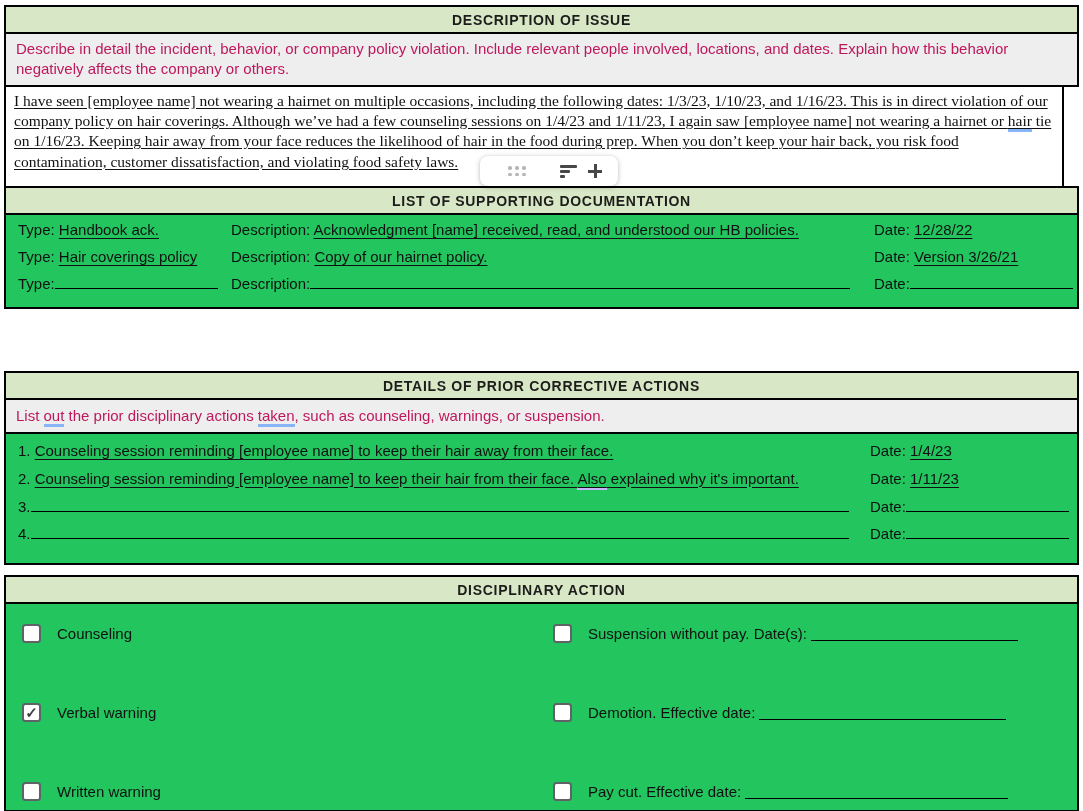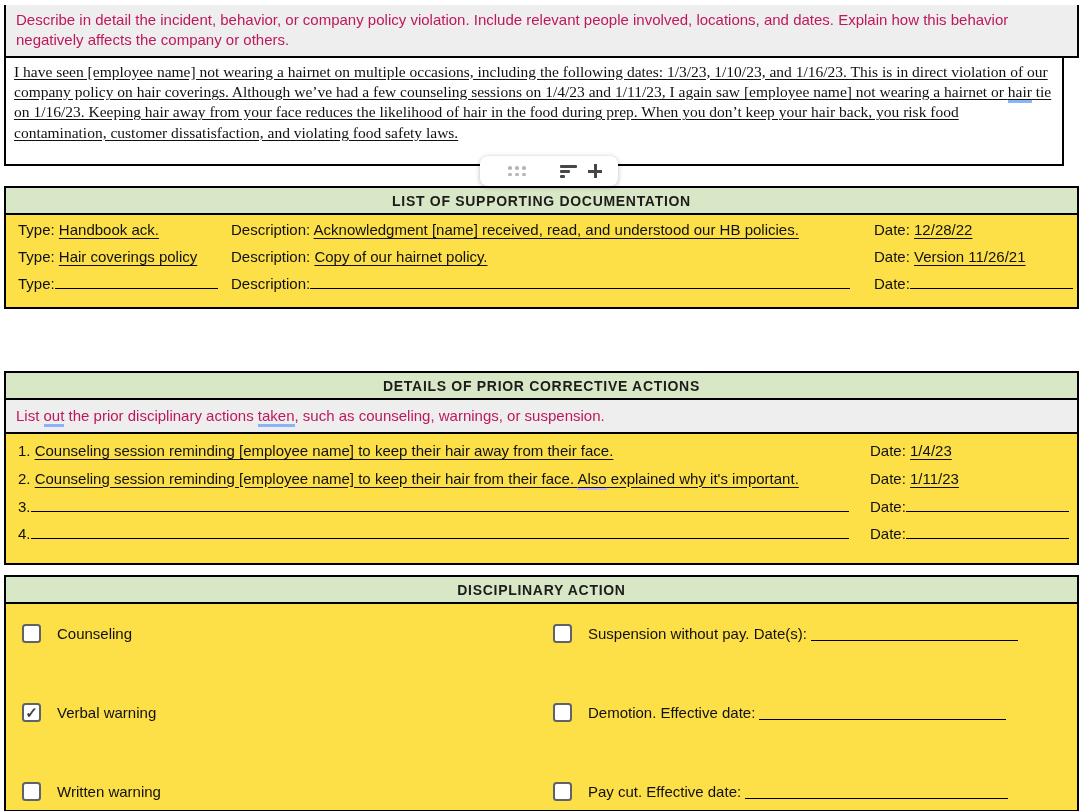--- a/index.html
+++ b/index.html
@@ -11,21 +11,21 @@
   .section { position:absolute; left:4px; right:4px; }
   .sec-header {
     background:#d8e7c6; border:2px solid #000; height:29px;
     display:flex; align-items:center; justify-content:center;
     font-weight:800; font-size:14px; letter-spacing:.7px; color:#1c1c1a;
   }
   .sec-instructions {
     background:#eeeeee; border:2px solid #000; border-top:none;
     font-size:15px; line-height:1.35; padding:5px 10px; color:#be185d;
   }
-  .sec-body { background:#fde047; border:2px solid #000; border-top:none; }
+  .sec-body { background:#22c55e; border:2px solid #000; border-top:none; }
 
   
   #s1 { top:5px; }
   #s1 .entry-box {
     margin-right:15px; border:2px solid #000; border-top:none;
     padding:4px 8px 6px 8px; height:108px;
   }
   .entry-text {
     font-family:"Liberation Serif", serif; font-size:15.5px; line-height:1.32;
     text-decoration:underline; text-underline-offset:2px;
@@ -84,20 +84,23 @@
   .opt-label { white-space:pre; }
   .w-term { width:196px; } .w-susp { width:207px; } .w-demo { width:247px; }
   .w-pay { width:263px; } .w-old { width:168px; } .w-new { width:123px; } .w-other { width:420px; }
 </style>
 </head>
 <body>
 
 <div class="page">
 
   <div class="section" id="s1">
+    <div class="sec-header">
+      <span>DESCRIPTION OF ISSUE</span>
+    </div>
     <div class="sec-instructions">Describe in detail the incident, behavior, or company policy violation. Include relevant people involved, locations, and dates. Explain how this behavior negatively affects the company or others.</div>
     <div class="entry-box">
       <div class="entry-text"><span>I have seen [employee name] not wearing a hairnet on multiple occasions, including the following dates: 1/3/23, 1/10/23, and 1/16/23. This is in direct violation of our company policy on hair coverings. Although we’ve had a few counseling sessions on 1/4/23 and 1/11/23, I again saw [employee name] not wearing a hairnet or </span><span class="mark-blue">hair</span><span> tie on 1/16/23. Keeping hair away from your face reduces the likelihood of hair in the food during prep. When you don’t keep your hair back, you risk food contamination, customer dissatisfaction, and violating food safety laws.</span></div>
     </div>
   </div>
 
   <div class="float-toolbar">
     <span class="drag-dots">
         <i></i>
         <i></i>
@@ -122,21 +125,21 @@
 
       <div class="doc-row">
         <span><span class="field-label">Type: </span><span class="value">Handbook ack.</span></span>
         <span><span class="field-label">Description: </span><span class="value">Acknowledgment [name] received, read, and understood our HB policies.</span></span>
         <span><span class="field-label">Date: </span><span class="value">12/28/22</span></span>
       </div>
 
       <div class="doc-row">
         <span><span class="field-label">Type: </span><span class="value">Hair coverings policy</span></span>
         <span><span class="field-label">Description: </span><span class="value">Copy of our hairnet policy.</span></span>
-        <span><span class="field-label">Date: </span><span class="value">Version 11/26/21</span></span>
+        <span><span class="field-label">Date: </span><span class="value">Version 3/26/21</span></span>
       </div>
 
       <div class="doc-row">
         <span><span class="field-label">Type:</span><span class="blank w-type"></span></span>
         <span><span class="field-label">Description:</span><span class="blank w-desc"></span></span>
         <span><span class="field-label">Date:</span><span class="blank w-date"></span></span>
       </div>
 
     </div>
   </div>

